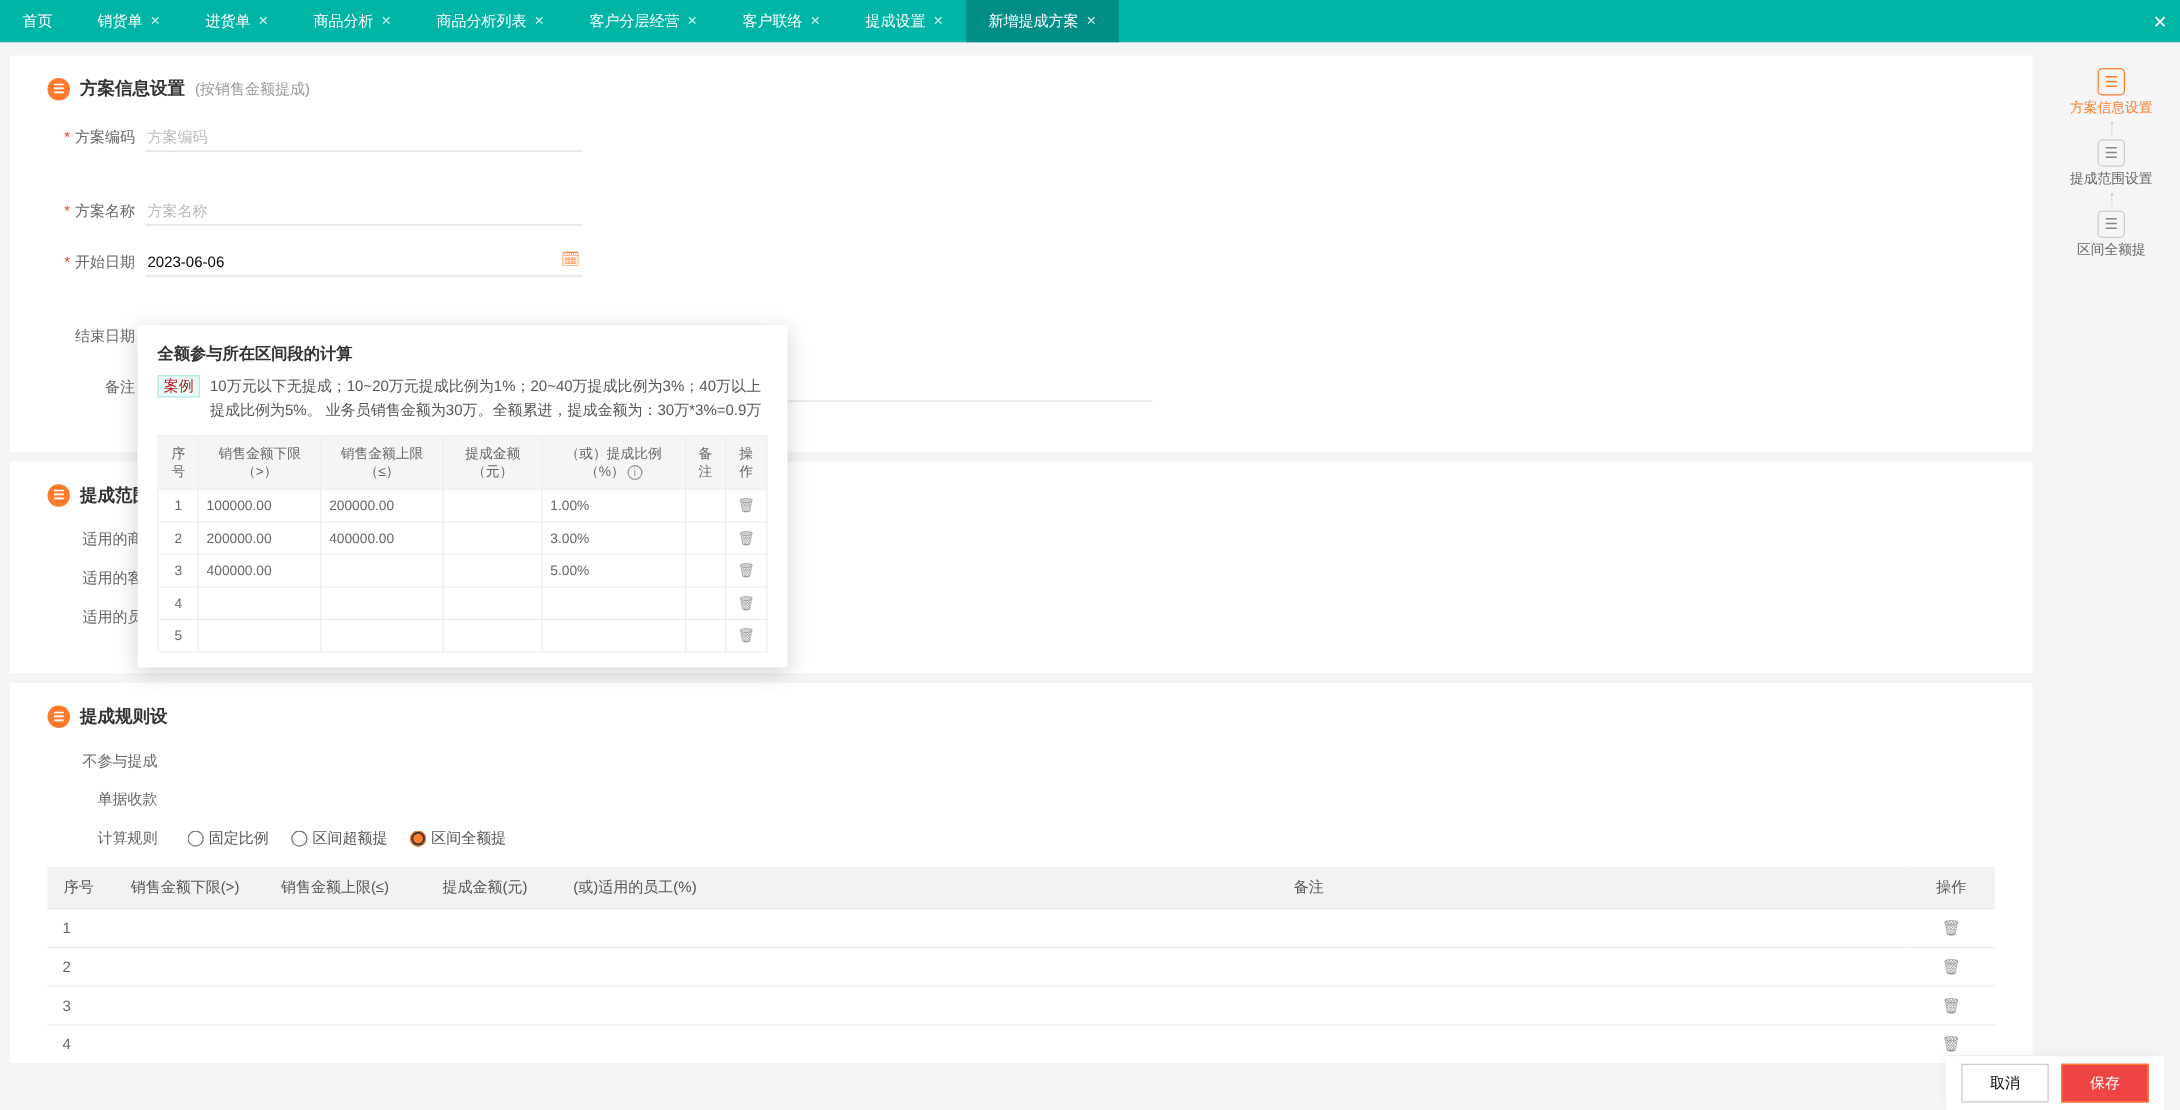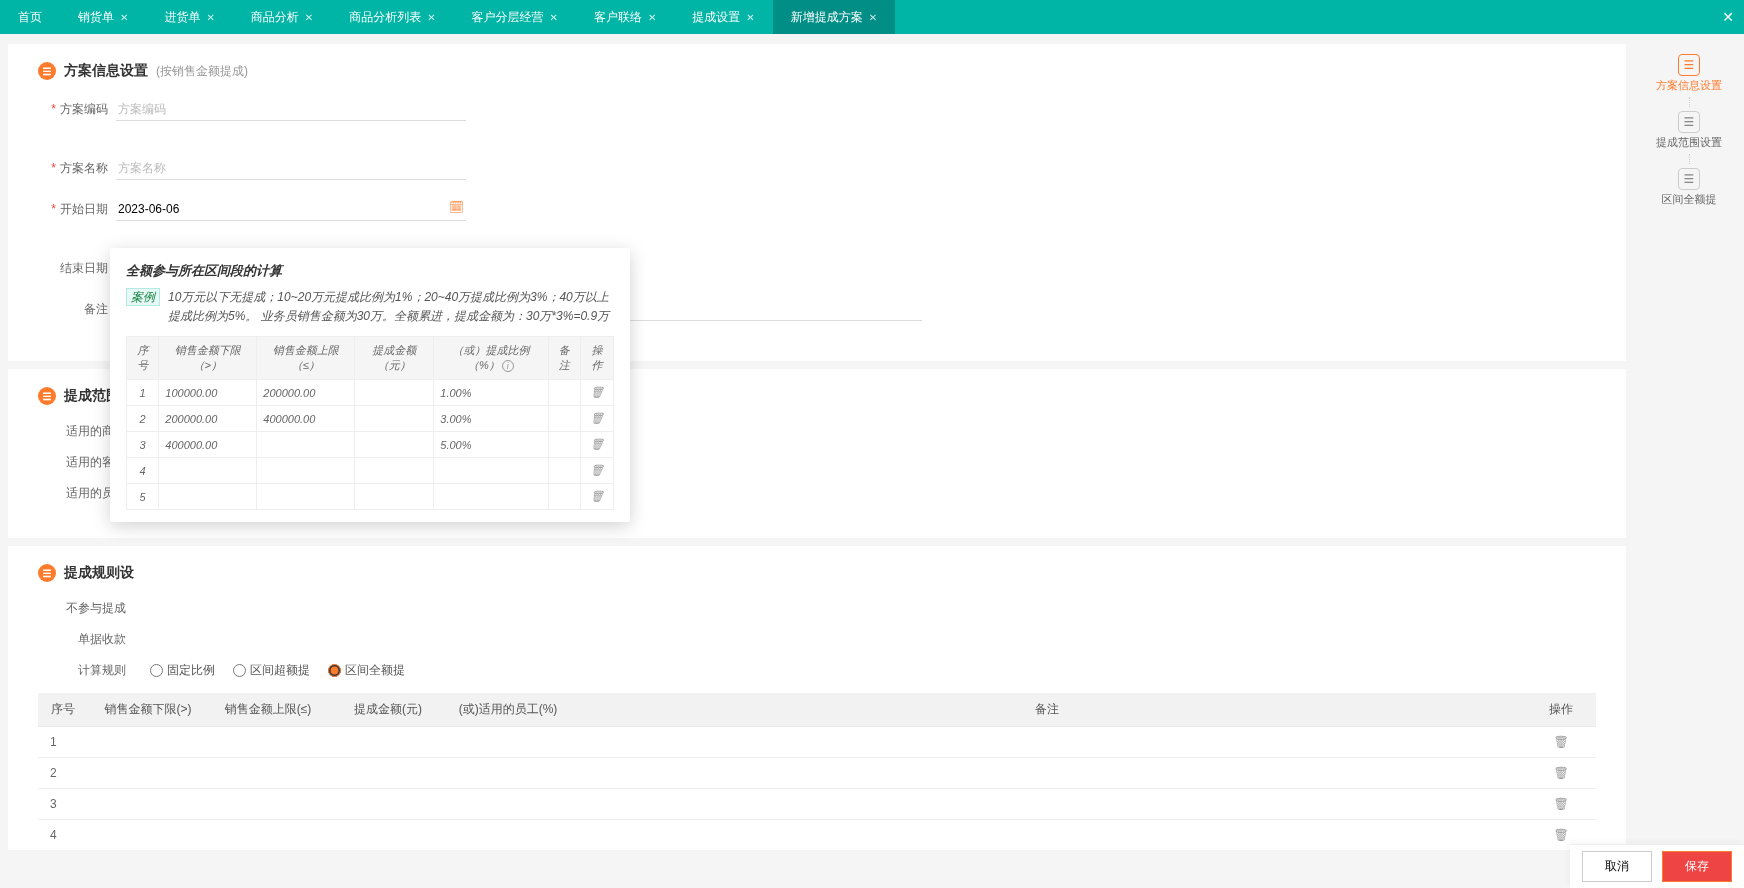--- a/index.html
+++ b/index.html
@@ -180,40 +180,40 @@
       background: #fff;
       box-shadow: 0 4px 18px rgba(0,0,0,0.18);
       border-radius: 2px;
       padding: 14px 16px 12px 16px;
       width: 520px;
     }
     .tt-title { font-weight: 700; margin-bottom: 8px; font-size: 13px; }
     .tt-example-row { display: flex; gap: 8px; font-size: 12px; color: #555; line-height: 1.6; }
     .tt-badge {
       background: #e6f9f7;
-      color: #15803d;
+      color: #b91c1c;
       border: 1px solid #b2e9e3;
       padding: 0 4px;
       height: 18px;
       line-height: 16px;
       flex-shrink: 0;
     }
     .tt-table { width: 100%; border-collapse: collapse; margin-top: 10px; }
     .tt-table th { background: #f5f5f5; font-weight: 400; font-size: 11px; padding: 6px; text-align: center; border: 1px solid #eee; color: #666;}
     .tt-table td { font-size: 11px; padding: 6px; text-align: center; border: 1px solid #eee; color: #666;}
     .tt-table td.r { text-align: left; padding-right: 10px; }
     .tt-note { color: #ff7b2c; font-size: 11px; margin-top: 10px; }
     .info-dot { 
       display:inline-block; width:12px; height:12px; border:1px solid #999; border-radius:50%; 
       font-size:9px; line-height:10px; color:#999; margin-left:2px;
     }
 
     .footer {
       position: fixed;
-      bottom: 0; right: 0;
+      bottom: 0; right: 13px;
       background: #fff;
       padding: 6px 12px;
       display: flex;
       gap: 10px;
       border-top: 1px solid #eee;
       box-shadow: -2px -2px 6px rgba(0,0,0,0.04);
     }
     .btn {
       padding: 6px 22px;
       border: 1px solid #ccc;
@@ -436,21 +436,21 @@
     </div>
     <div class="side-connector"></div>
     <div class="side-step">
       <div class="side-icon">☰</div>
       <div class="side-label">区间全额提</div>
     </div>
   </div>
 
 </div>
 
-<div class="tooltip" style="top:248px; left:110px;font-style:italic;">
+<div class="tooltip" style="top:260px; left:110px;">
   <div class="tt-title">全额参与所在区间段的计算</div>
   <div class="tt-example-row">
     <span class="tt-badge">案例</span>
     <span>10万元以下无提成；10~20万元提成比例为1%；20~40万提成比例为3%；40万以上提成比例为5%。 业务员销售金额为30万。全额累进，提成金额为：30万*3%=0.9万</span>
   </div>
   <table class="tt-table">
     <thead>
       <tr>
         <th>序号</th>
         <th>销售金额下限（&gt;）</th>

